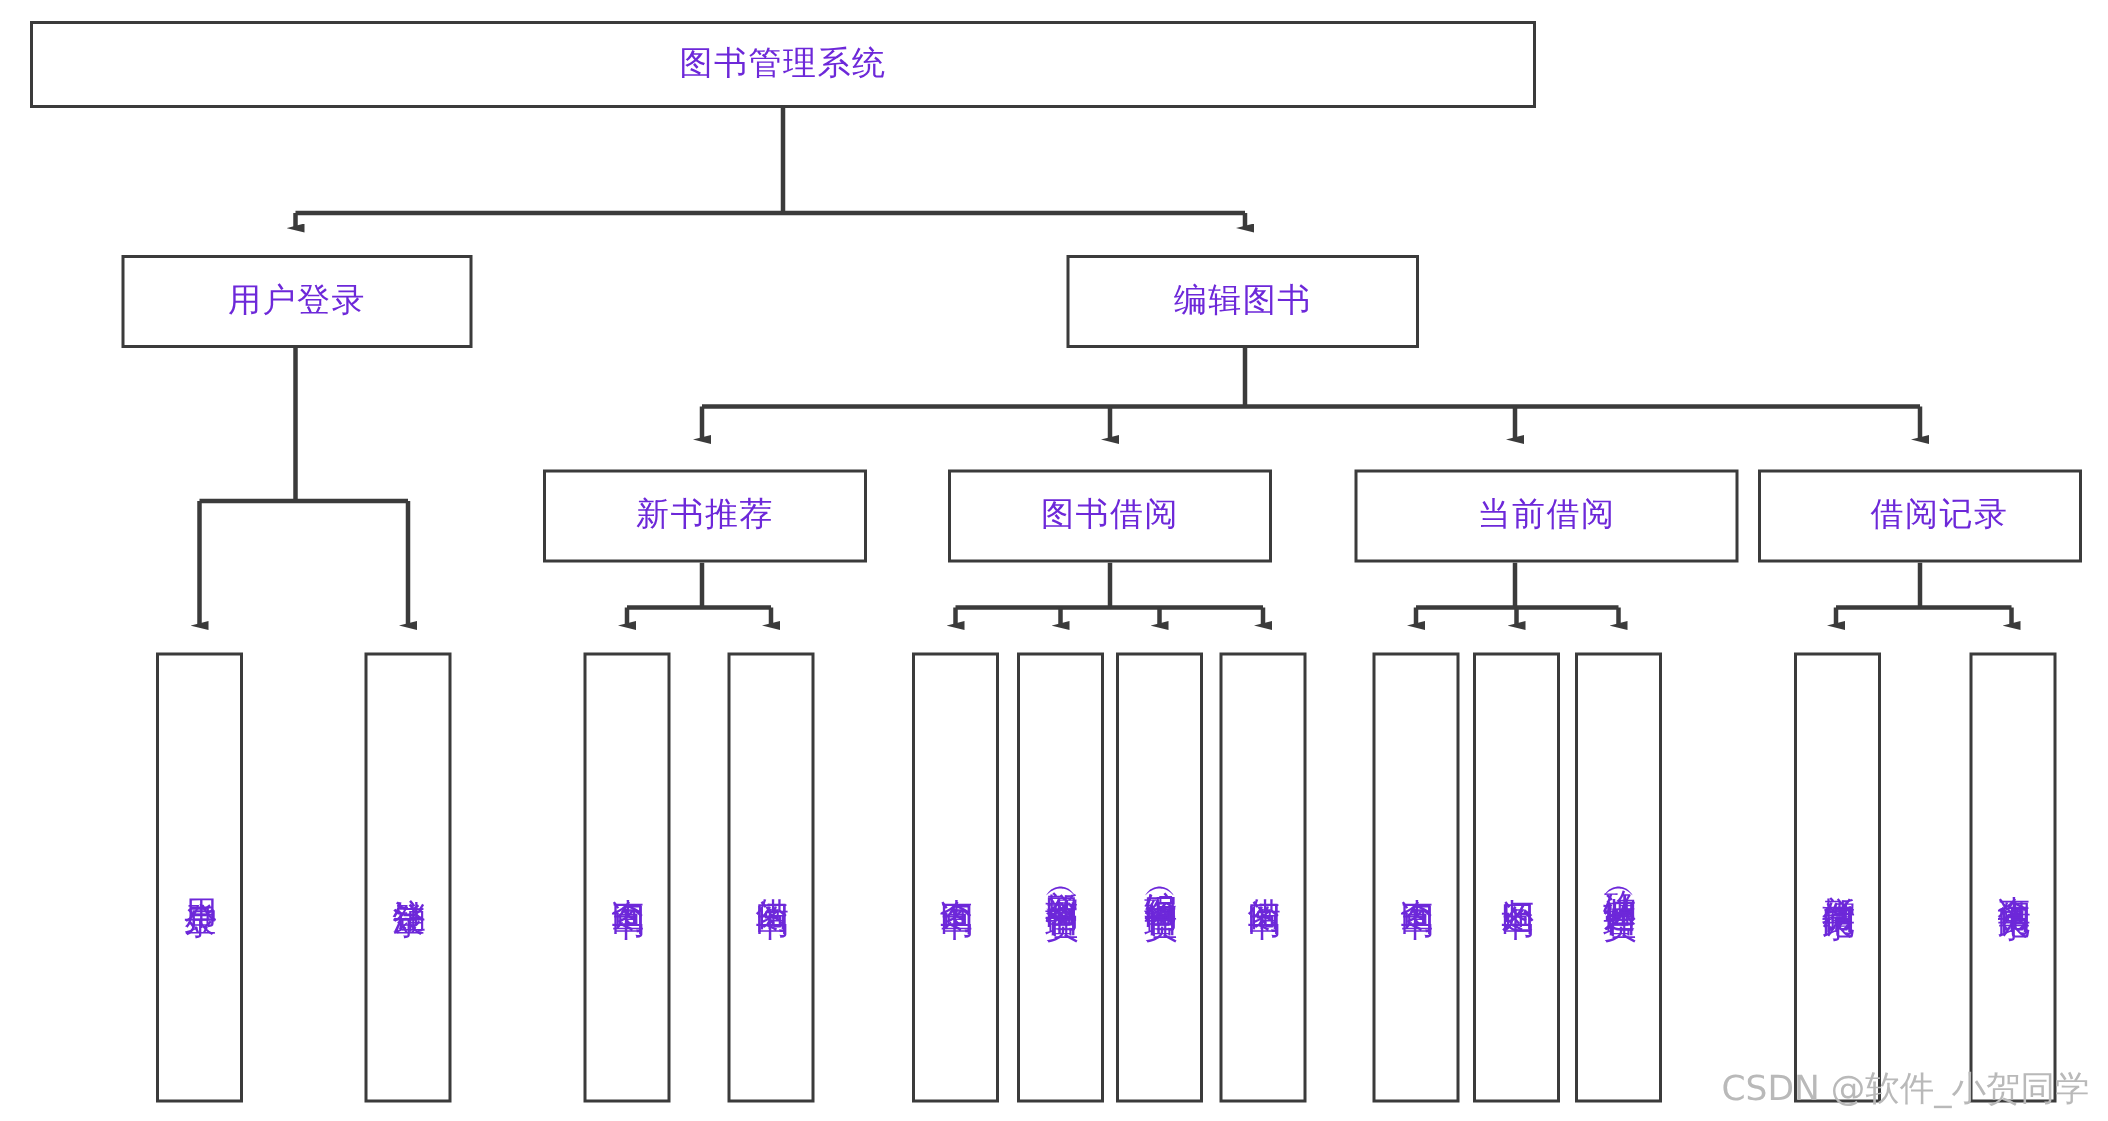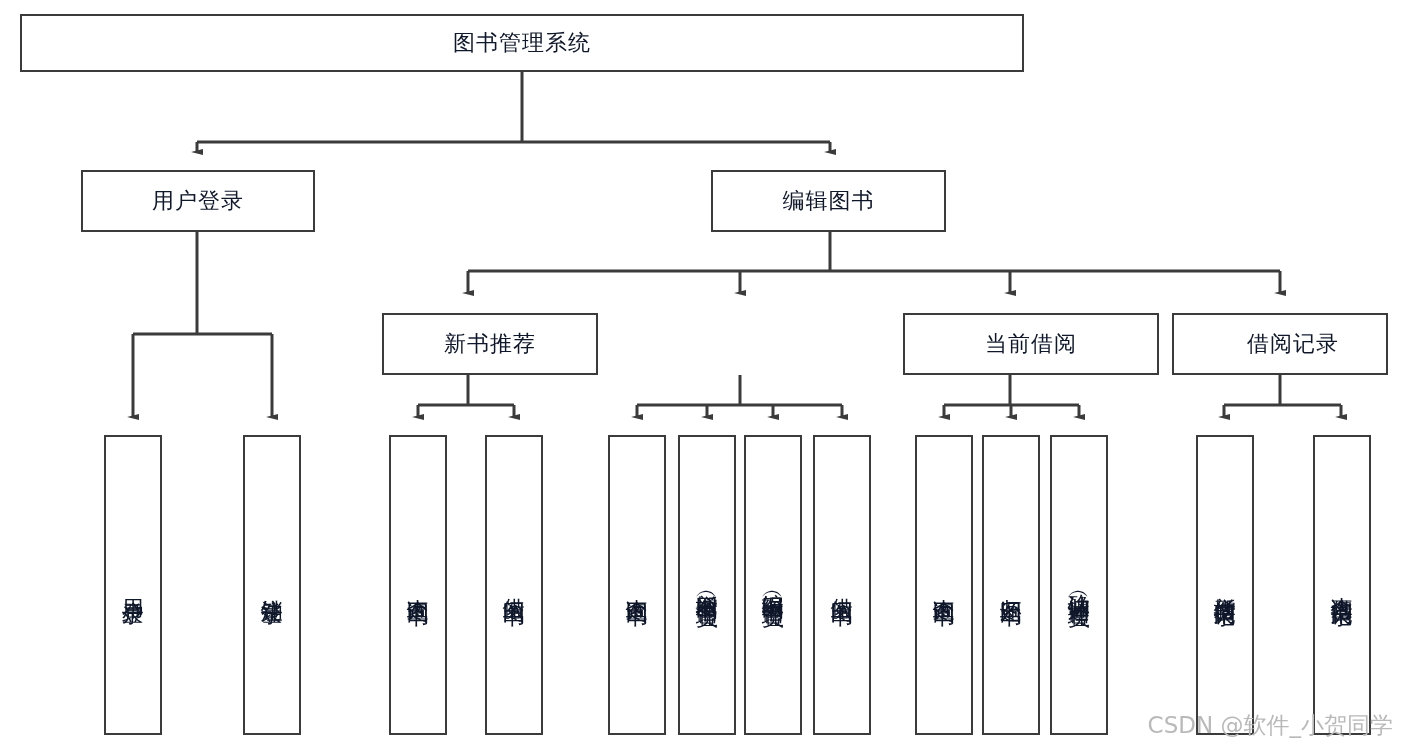--- a/index.html
+++ b/index.html
@@ -25,21 +25,21 @@
     height: 747px;
   }
   .node {
     position: absolute;
     box-sizing: border-box;
     border: 2px solid #3b3b3b;
     background: #ffffff;
     display: flex;
     align-items: center;
     justify-content: center;
-    color: #0f172a;
+    color: #6d28d9;
     z-index: 2;
   }
   .node-h {
     font-size: 22px;
     letter-spacing: 1px;
     line-height: 1.2;
   }
   .node-v {
     writing-mode: vertical-rl;
     text-orientation: upright;
@@ -123,22 +123,25 @@
     <span>图书管理系统</span>
   </div>
 
   <div class="node node-h" style="left:81px; top:170px; width:234px; height:62px;">
     <span>用户登录</span>
   </div>
   <div class="node node-h" style="left:711px; top:170px; width:235px; height:62px;">
     <span>编辑图书</span>
   </div>
 
-  <div class="node node-h" style="left:362px; top:313px; width:216px; height:62px;margin-left:20px;">
+  <div class="node node-h" style="left:362px; top:313px; width:216px; height:62px;">
     <span>新书推荐</span>
+  </div>
+  <div class="node node-h" style="left:632px; top:313px; width:216px; height:62px;">
+    <span>图书借阅</span>
   </div>
   <div class="node node-h" style="left:903px; top:313px; width:256px; height:62px;">
     <span>当前借阅</span>
   </div>
   <div class="node node-h" style="left:1172px; top:313px; width:216px; height:62px;padding-left:26px;">
     <span>借阅记录</span>
   </div>
 
   <div class="node node-v" style="left:104px; top:435px; width:58px; height:300px;">
     <span class="vtext">用户登录</span>

